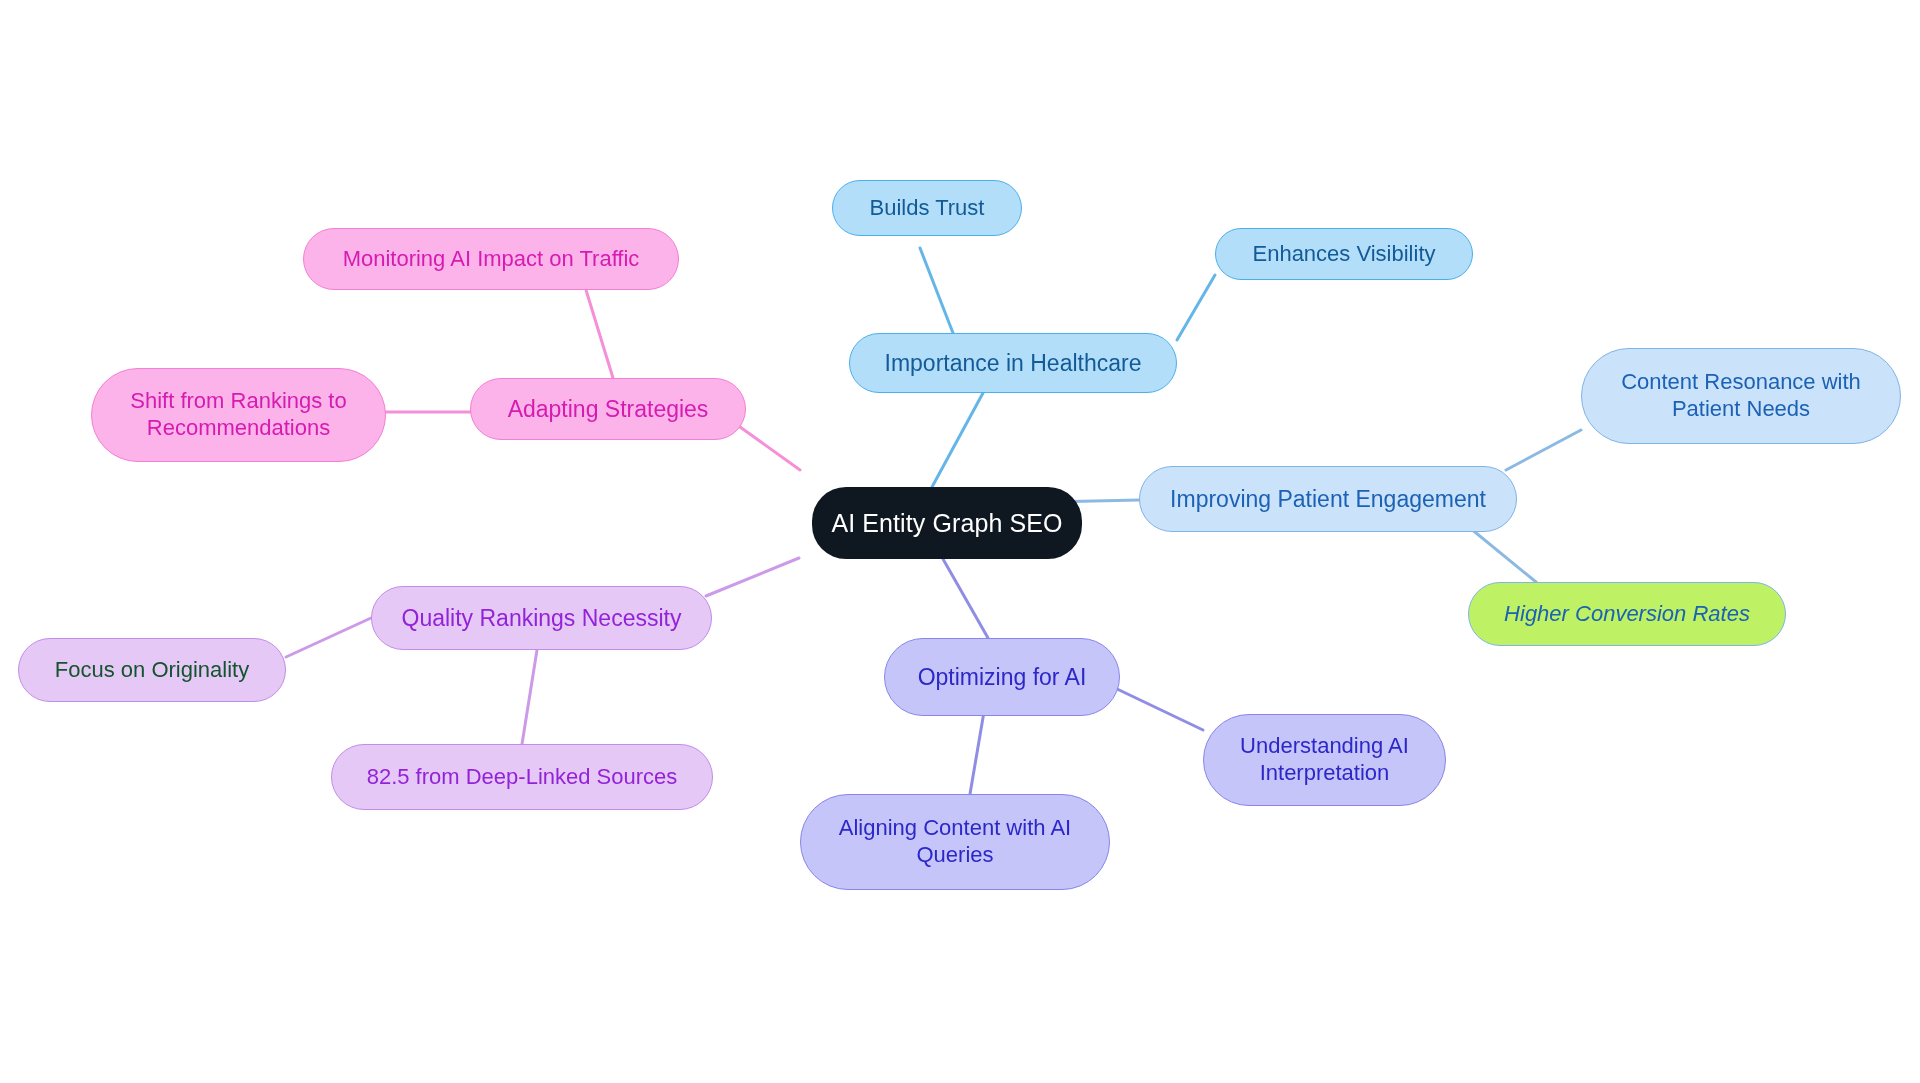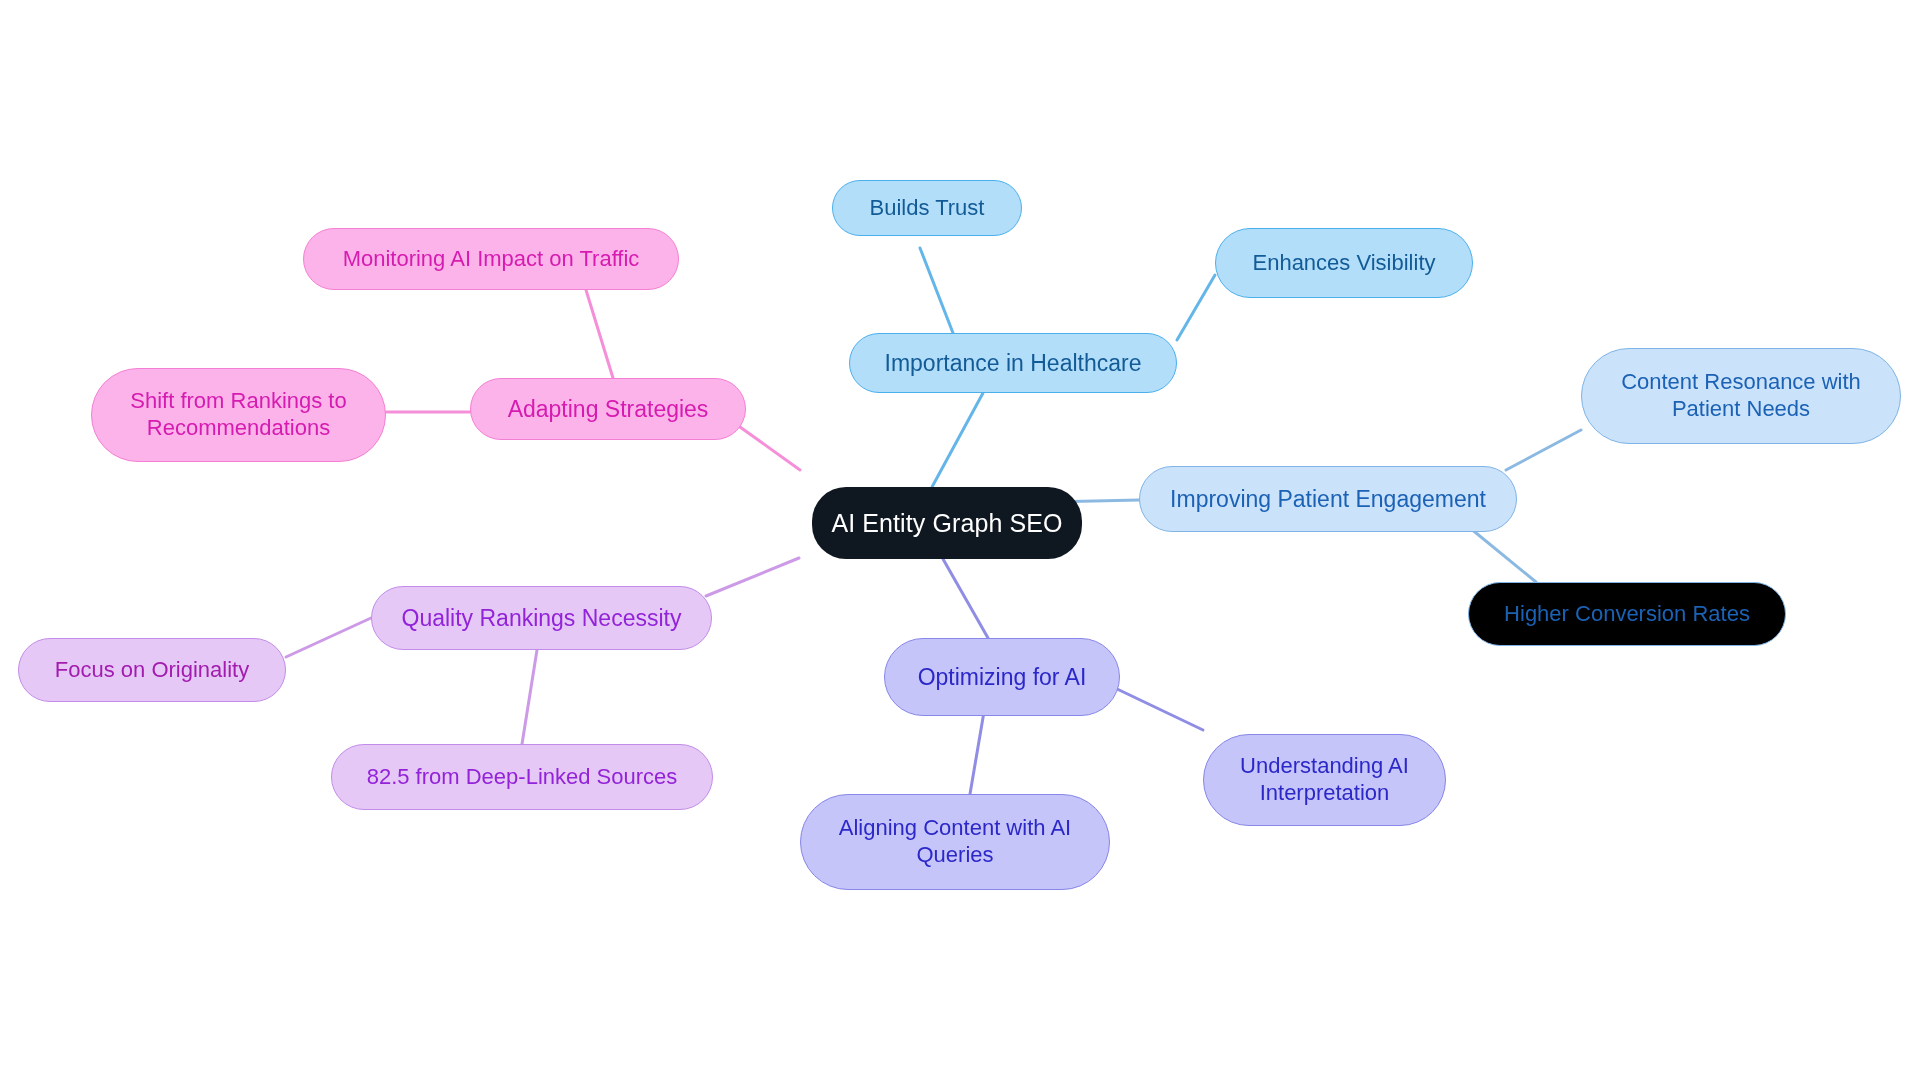--- a/index.html
+++ b/index.html
@@ -64,32 +64,32 @@
       <line x1="799" y1="558" x2="706" y2="596" stroke="#cd9ae8" stroke-width="3" stroke-linecap="round"></line>
       <line x1="371" y1="618" x2="286" y2="657" stroke="#cd9ae8" stroke-width="3" stroke-linecap="round"></line>
       <line x1="537" y1="650" x2="522" y2="744" stroke="#cd9ae8" stroke-width="3" stroke-linecap="round"></line>
       <line x1="800" y1="470" x2="733" y2="422" stroke="#f48fd8" stroke-width="3" stroke-linecap="round"></line>
       <line x1="613" y1="378" x2="586" y2="290" stroke="#f48fd8" stroke-width="3" stroke-linecap="round"></line>
       <line x1="470" y1="412" x2="386" y2="412" stroke="#f48fd8" stroke-width="3" stroke-linecap="round"></line>
     </svg>
   <div id="node-layer">
       <div class="node node-lvl1" style="left: 849px; top: 333px; width: 328px; height: 60px; background: rgb(179, 222, 250); border-color: rgb(74, 176, 236); color: rgb(19, 91, 150);">Importance in Healthcare</div>
       <div class="node node-lvl2" style="left: 832px; top: 180px; width: 190px; height: 56px; background: rgb(179, 222, 250); border-color: rgb(74, 176, 236); color: rgb(19, 91, 150);">Builds Trust</div>
-      <div class="node node-lvl2" style="left: 1215px; top: 228px; width: 258px; height: 70px; background: rgb(179, 222, 250); border-color: rgb(74, 176, 236); color: rgb(19, 91, 150);">Enhances Visibility</div>
+      <div class="node node-lvl2" style="left: 1215px; top: 228px; width: 258px; height: 52px; background: rgb(179, 222, 250); border-color: rgb(74, 176, 236); color: rgb(19, 91, 150);">Enhances Visibility</div>
       <div class="node node-lvl1" style="left: 1139px; top: 466px; width: 378px; height: 66px; background: rgb(203, 226, 251); border-color: rgb(127, 180, 230); color: rgb(27, 98, 181);">Improving Patient Engagement</div>
       <div class="node node-lvl2" style="left: 1581px; top: 348px; width: 320px; height: 96px; background: rgb(203, 226, 251); border-color: rgb(127, 180, 230); color: rgb(27, 98, 181);">Content Resonance with
 Patient Needs</div>
-      <div class="node node-lvl2" style="left: 1468px; top: 582px; width: 318px; height: 64px; background: #000000; border-color: rgb(127, 180, 230); color: rgb(27, 98, 181);">Higher Conversion Rates</div>
+      <div class="node node-lvl2" style="left: 1468px; top: 582px; width: 318px; height: 64px; background: #bef264; border-color: rgb(127, 180, 230); color: rgb(27, 98, 181); font-style: italic;">Higher Conversion Rates</div>
       <div class="node node-lvl1" style="left: 884px; top: 638px; width: 236px; height: 78px; background: rgb(198, 197, 250); border-color: rgb(136, 134, 232); color: rgb(44, 40, 200);">Optimizing for AI</div>
-      <div class="node node-lvl2" style="left: 1203px; top: 734px; width: 243px; height: 92px; background: rgb(198, 197, 250); border-color: rgb(136, 134, 232); color: rgb(44, 40, 200);">Understanding AI
+      <div class="node node-lvl2" style="left: 1203px; top: 714px; width: 243px; height: 92px; background: rgb(198, 197, 250); border-color: rgb(136, 134, 232); color: rgb(44, 40, 200);">Understanding AI
 Interpretation</div>
       <div class="node node-lvl2" style="left: 800px; top: 794px; width: 310px; height: 96px; background: rgb(198, 197, 250); border-color: rgb(136, 134, 232); color: rgb(44, 40, 200);">Aligning Content with AI
 Queries</div>
       <div class="node node-lvl1" style="left: 371px; top: 586px; width: 341px; height: 64px; background: rgb(230, 200, 247); border-color: rgb(195, 140, 232); color: rgb(147, 35, 216);">Quality Rankings Necessity</div>
-      <div class="node node-lvl2" style="left: 18px; top: 638px; width: 268px; height: 64px; background: rgb(230, 200, 247); border-color: rgb(195, 140, 232); color: #a21caf;">Focus on Originality</div>
+      <div class="node node-lvl2" style="left: 18px; top: 638px; width: 268px; height: 64px; background: rgb(230, 200, 247); border-color: rgb(195, 140, 232); color: #14532d;">Focus on Originality</div>
       <div class="node node-lvl2" style="left: 331px; top: 744px; width: 382px; height: 66px; background: rgb(230, 200, 247); border-color: rgb(195, 140, 232); color: rgb(147, 35, 216);">82.5 from Deep-Linked Sources</div>
       <div class="node node-lvl1" style="left: 470px; top: 378px; width: 276px; height: 62px; background: rgb(252, 179, 234); border-color: rgb(245, 127, 212); color: rgb(214, 27, 176);">Adapting Strategies</div>
       <div class="node node-lvl2" style="left: 303px; top: 228px; width: 376px; height: 62px; background: rgb(252, 179, 234); border-color: rgb(245, 127, 212); color: rgb(214, 27, 176);">Monitoring AI Impact on Traffic</div>
       <div class="node node-lvl2" style="left: 91px; top: 368px; width: 295px; height: 94px; background: rgb(252, 179, 234); border-color: rgb(245, 127, 212); color: rgb(214, 27, 176);">Shift from Rankings to
 Recommendations</div>
       <div class="node node-root" style="left: 812px; top: 487px; width: 270px; height: 72px; background: rgb(15, 23, 32); border-color: rgb(15, 23, 32); color: rgb(255, 255, 255);">AI Entity Graph SEO</div>
     </div>
 </div>
 
 </body></html>

